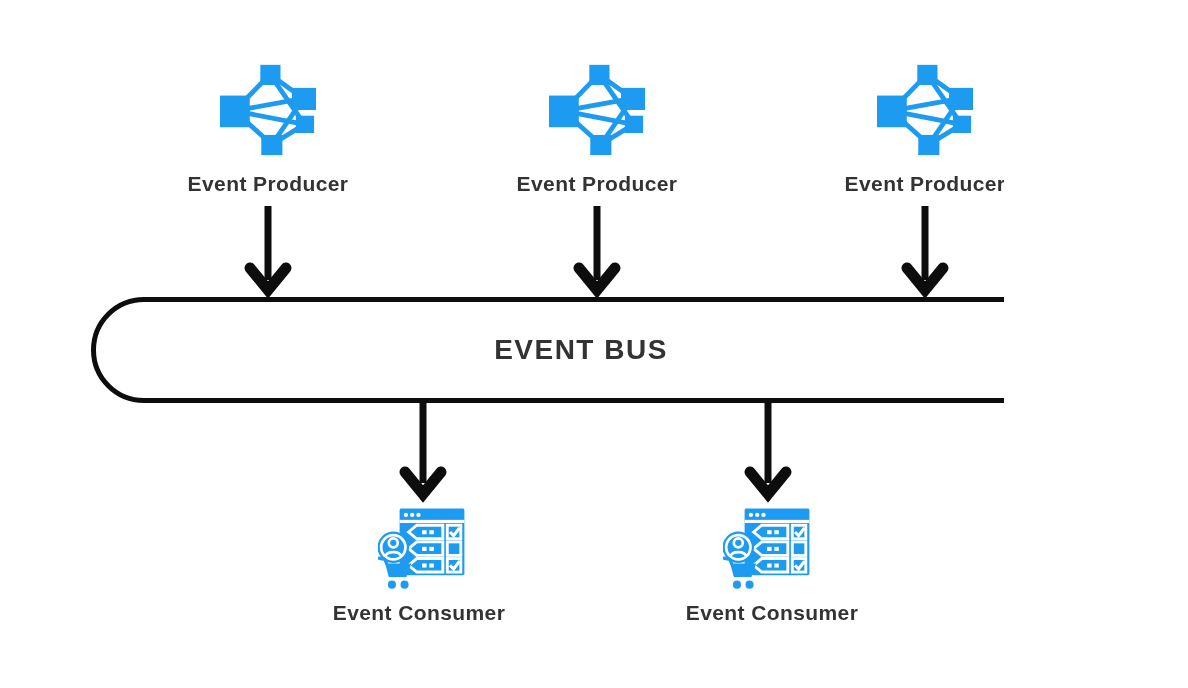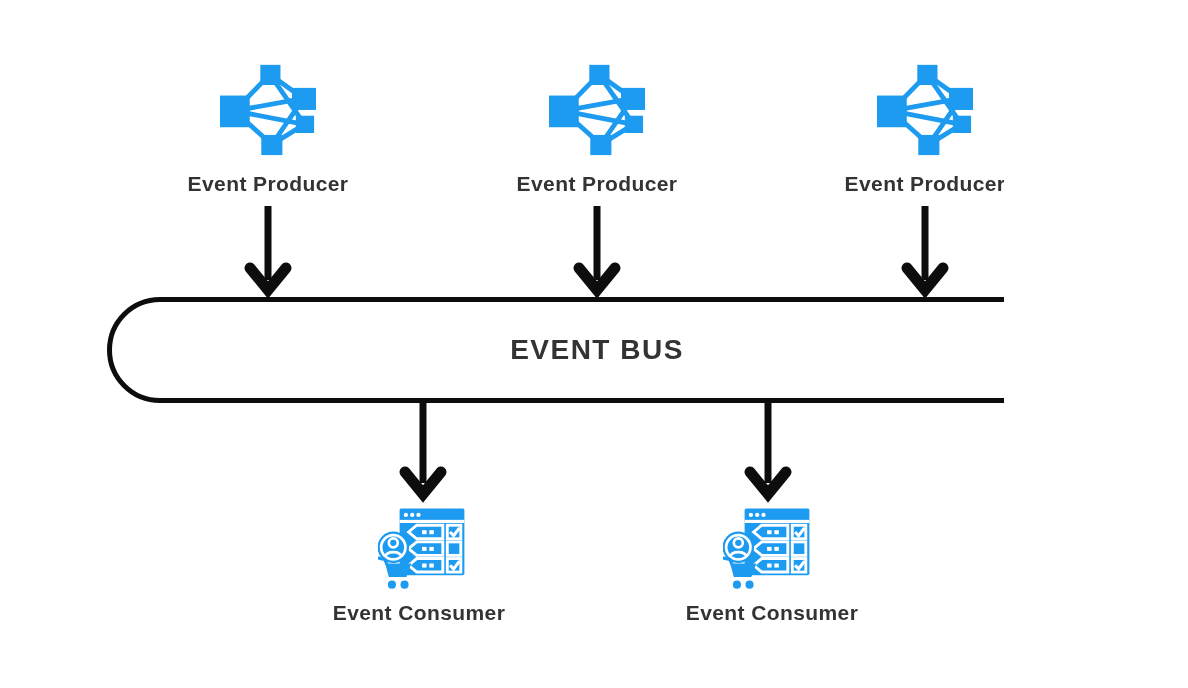--- a/index.html
+++ b/index.html
@@ -11,21 +11,21 @@
   }
   .node-label {
     position:absolute; transform:translateX(-50%);
     font-weight:700; font-size:21px; color:var(--text-dark,#333);
     letter-spacing:.4px; white-space:nowrap; text-align:center;
   }
   .icon-box { position:absolute; transform:translateX(-50%); line-height:0; }
   .arrow { position:absolute; transform:translateX(-50%); line-height:0; }
   .arrow line, .arrow polyline { stroke:var(--arrow-black,#0d0d0d); }
   .bus {
-    position:absolute; left:107px; top:297px; width:980px; height:106px;
+    position:absolute; left:91px; top:297px; width:980px; height:106px;
     box-sizing:border-box; border:5px solid var(--arrow-black,#0d0d0d);
     border-radius:60px; background:#fff;
     display:flex; align-items:center; justify-content:center;
   }
   .bus-label {
     font-weight:700; font-size:28px; letter-spacing:1.5px;
     color:var(--text-dark,#333);
   }
   .mesh * { stroke:var(--accent-blue,#1d9bf0); }
   .mesh rect { fill:var(--accent-blue,#1d9bf0); stroke:none; }

